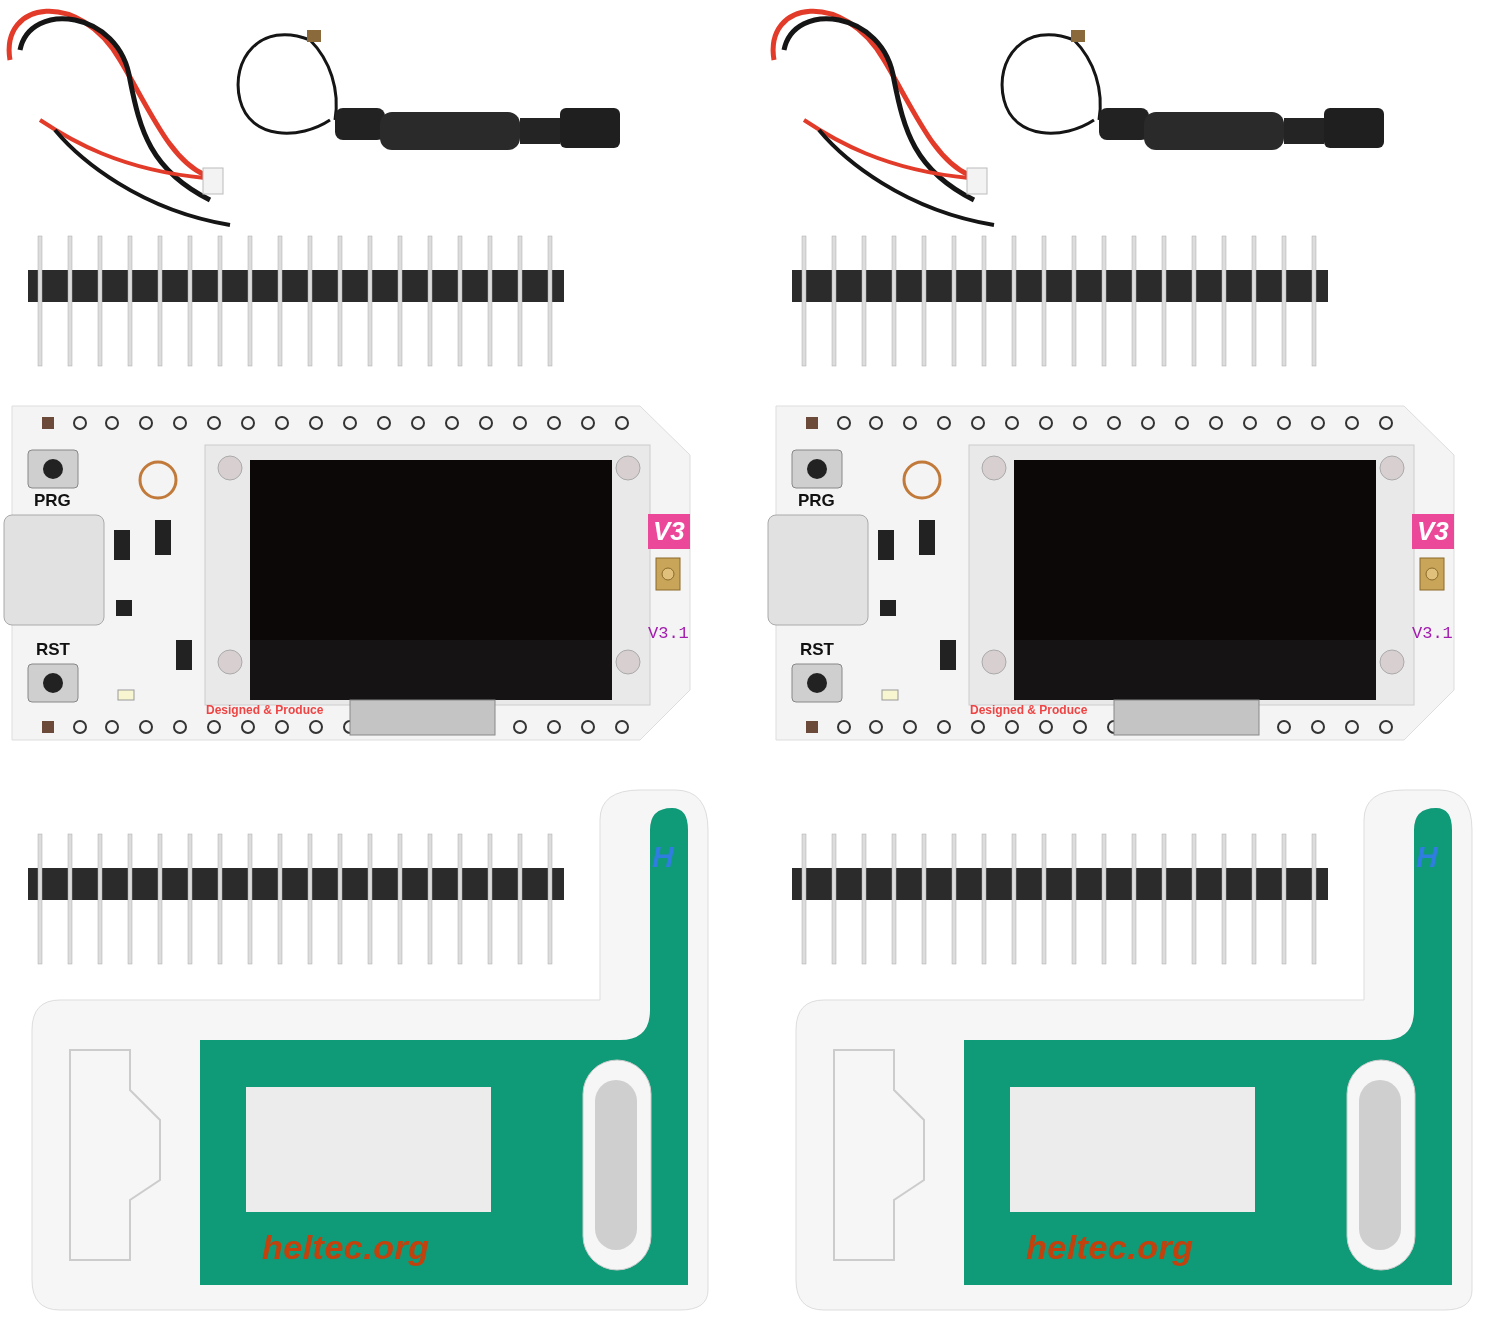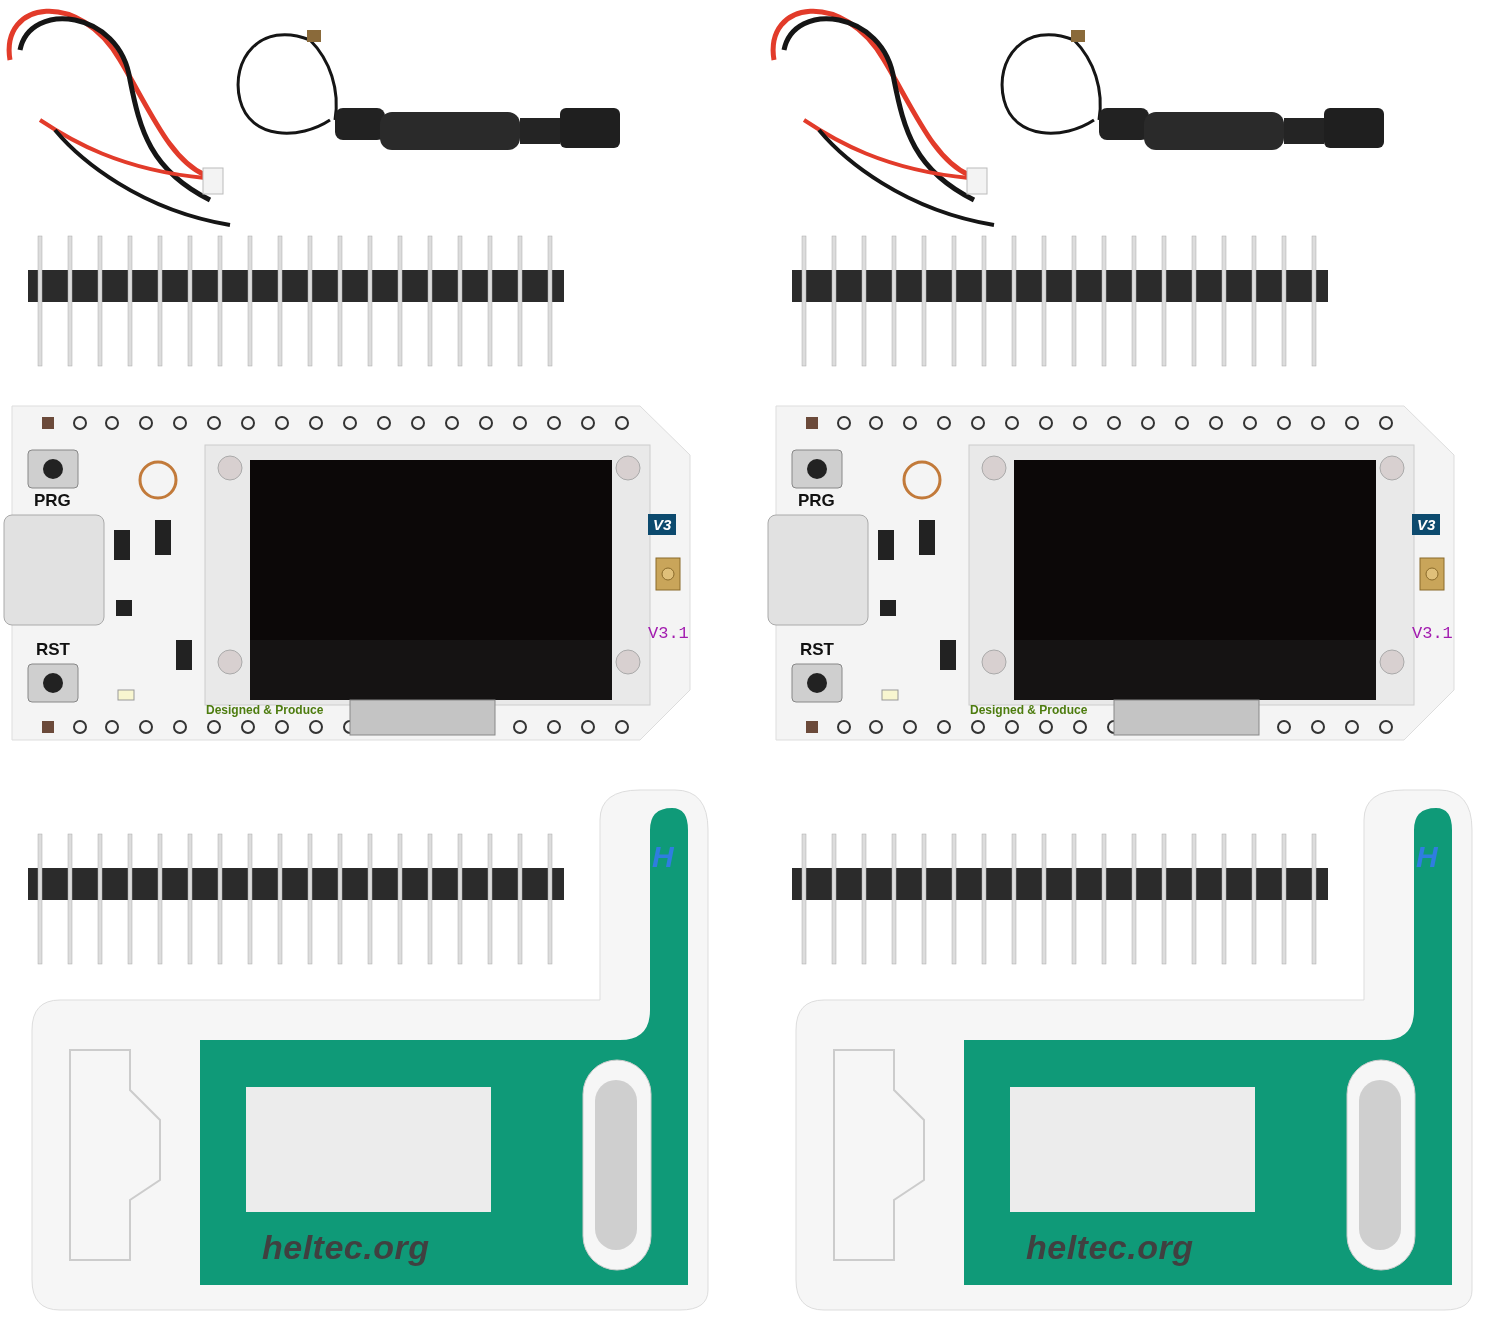--- a/index.html
+++ b/index.html
@@ -3,24 +3,24 @@
 <meta charset="utf-8">
 <style>
   html,body{margin:0;padding:0;background:#ffffff;}
   body{width:1488px;height:1321px;position:relative;overflow:hidden;font-family:"Liberation Sans",sans-serif;}
   .kit{position:absolute;top:0;width:744px;height:1080px;text-align:right;}
   .kit.left{left:0;}
   .kit.right{left:764px;}
   svg{position:absolute;left:0;top:0;}
   .label{position:absolute;font-family:"Liberation Sans",sans-serif;}
   .prg,.rst{font-weight:bold;font-size:17px;color:#111;}
-  .v3{background:#0c4a6e;color:#fff;font-weight:bold;font-style:italic;font-size:15px;padding:2px 5px;}
+  .v3{background:#ec4899;color:#fff;font-weight:bold;font-style:italic;font-size:26px;padding:2px 5px;}
   .v31{font-family:"Liberation Mono",monospace;font-size:17px;color:#a21caf;}
-  .designed{font-weight:bold;font-size:12px;color:#4d7c0f;}
-  .brand{font-weight:bold;font-style:italic;font-size:34px;color:#404040;letter-spacing:0.5px;}
+  .designed{font-weight:bold;font-size:12px;color:#ef4444;}
+  .brand{font-weight:bold;font-style:italic;font-size:34px;color:#c2410c;letter-spacing:0.5px;}
 </style>
 </head>
 <body>
 
 <div class="kit left">
   <svg width="744" height="1321">
 
     <g>
       <path d="M10,60 C0,0 80,-10 120,60 C150,110 170,160 205,175" stroke="#e23b2a" stroke-width="5" fill="none"></path>
       <path d="M20,50 C30,0 120,10 130,80 C140,130 150,170 210,200" stroke="#151515" stroke-width="5" fill="none"></path>

